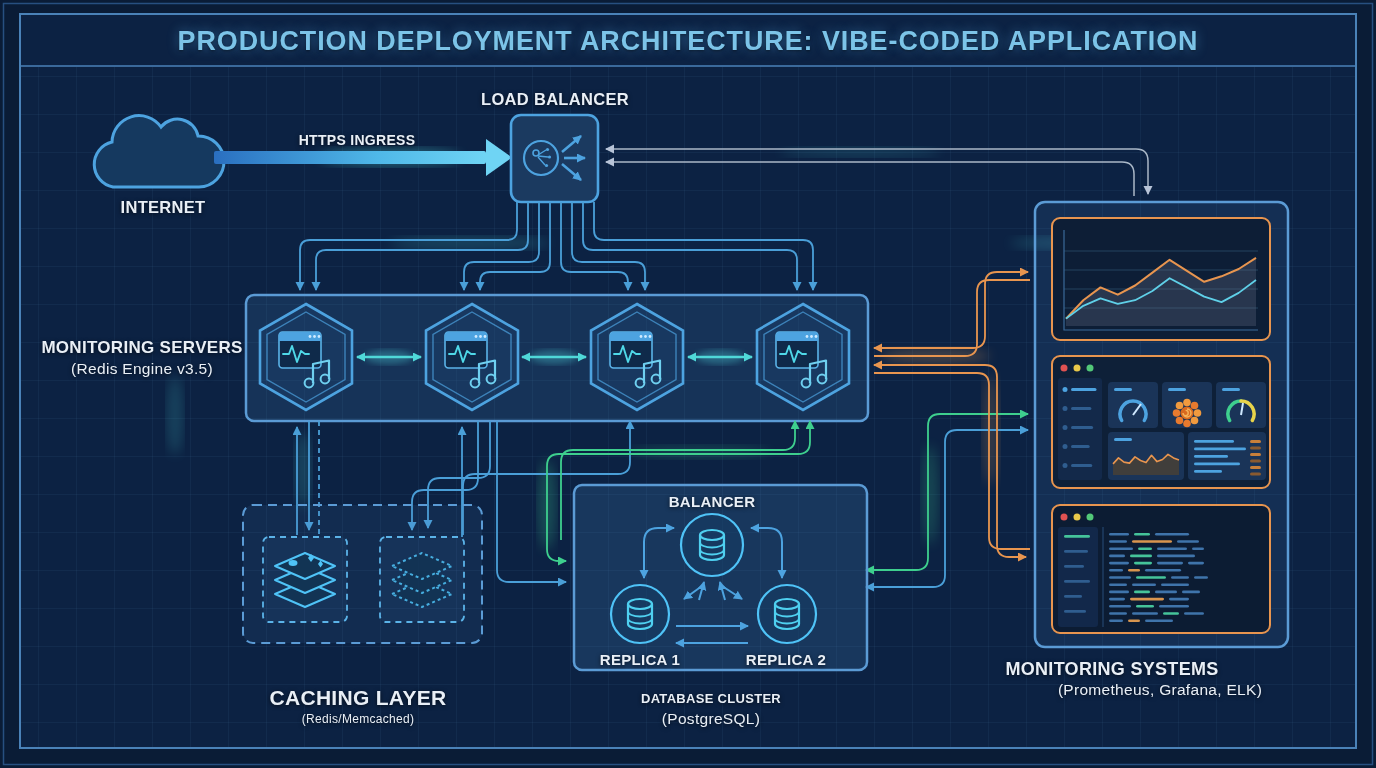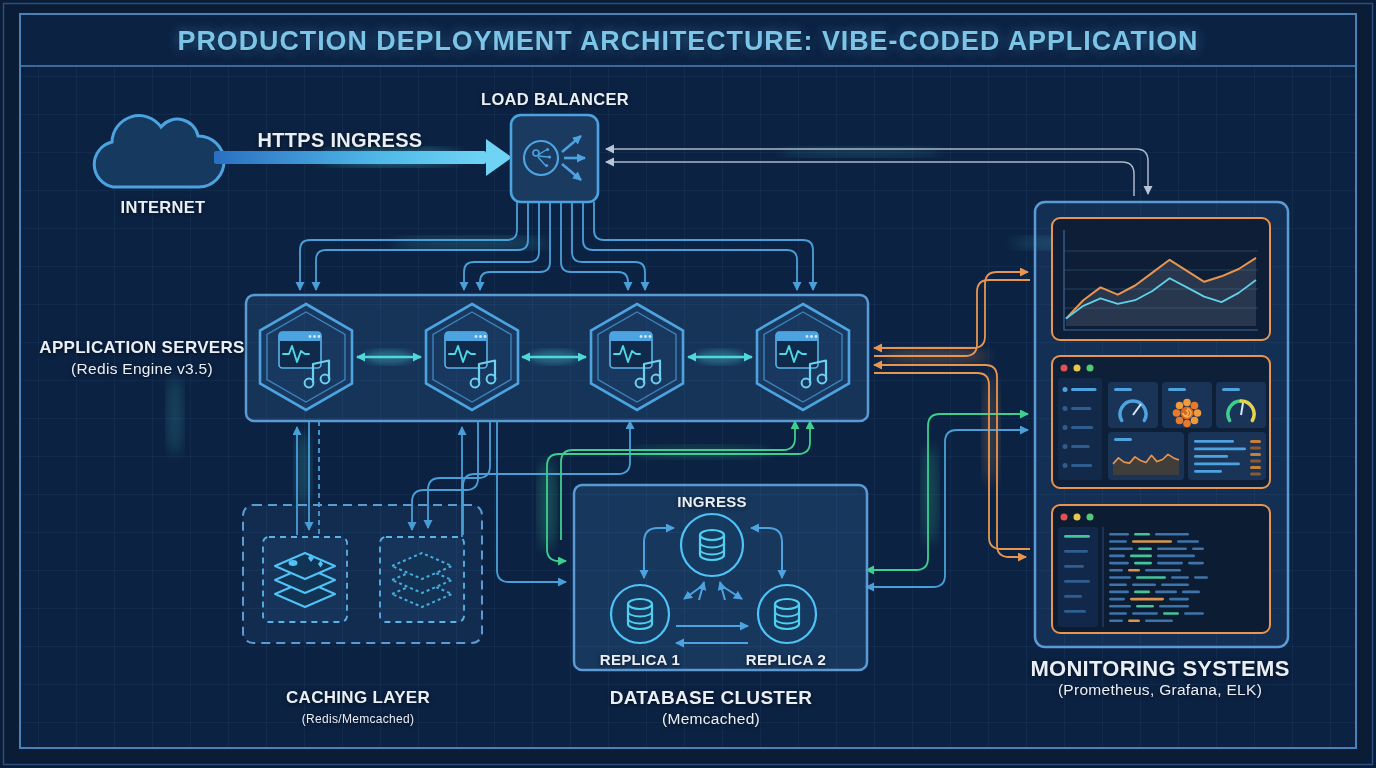--- a/index.html
+++ b/index.html
@@ -372,27 +372,27 @@
             <rect x="1109" y="619.4" width="14" height="2.6" rx="1.5" fill="#3f74ab"></rect>
             <rect x="1128" y="619.4" width="12" height="2.6" rx="1.5" fill="#d8954f"></rect>
             <rect x="1145" y="619.4" width="28" height="2.6" rx="1.5" fill="#3f74ab"></rect>
           </g>
     </g>
   </g>
 </svg>
 
 <div class="title">PRODUCTION DEPLOYMENT ARCHITECTURE: VIBE-CODED APPLICATION</div>
 <div class="lbl b" style="left:163px;top:207px;font-size:16.5px">INTERNET</div>
-<div class="lbl b" style="left:340px;top:140px;font-size:20px">HTTPS INGRESS</div>
+<div class="lbl b" style="left:357px;top:140px;font-size:14px">HTTPS INGRESS</div>
 <div class="lbl b" style="left:555px;top:99px;font-size:16.5px">LOAD BALANCER</div>
-<div class="lbl b" style="left:142px;top:348px;font-size:17px">APPLICATION SERVERS</div>
+<div class="lbl b" style="left:142px;top:348px;font-size:17px">MONITORING SERVERS</div>
 <div class="lbl" style="left:142px;top:369px;font-size:15.5px">(Redis Engine v3.5)</div>
-<div class="lbl b" style="left:712px;top:501px;font-size:15px">INGRESS</div>
+<div class="lbl b" style="left:712px;top:501px;font-size:15px">BALANCER</div>
 <div class="lbl b" style="left:640px;top:659px;font-size:15px">REPLICA 1</div>
 <div class="lbl b" style="left:786px;top:659px;font-size:15px">REPLICA 2</div>
-<div class="lbl b" style="left:358px;top:698px;font-size:17px">CACHING LAYER</div>
+<div class="lbl b" style="left:358px;top:698px;font-size:21px">CACHING LAYER</div>
 <div class="lbl" style="left:358px;top:719px;font-size:12px">(Redis/Memcached)</div>
-<div class="lbl b" style="left:711px;top:698px;font-size:19px">DATABASE CLUSTER</div>
-<div class="lbl" style="left:711px;top:719px;font-size:15.5px">(Memcached)</div>
-<div class="lbl b" style="left:1160px;top:669px;font-size:22px">MONITORING SYSTEMS</div>
+<div class="lbl b" style="left:711px;top:698px;font-size:13px">DATABASE CLUSTER</div>
+<div class="lbl" style="left:711px;top:719px;font-size:15.5px">(PostgreSQL)</div>
+<div class="lbl b" style="left:1112px;top:669px;font-size:18px">MONITORING SYSTEMS</div>
 <div class="lbl" style="left:1160px;top:690px;font-size:15.5px">(Prometheus, Grafana, ELK)</div>
 
 </div>
 
 </body></html>

